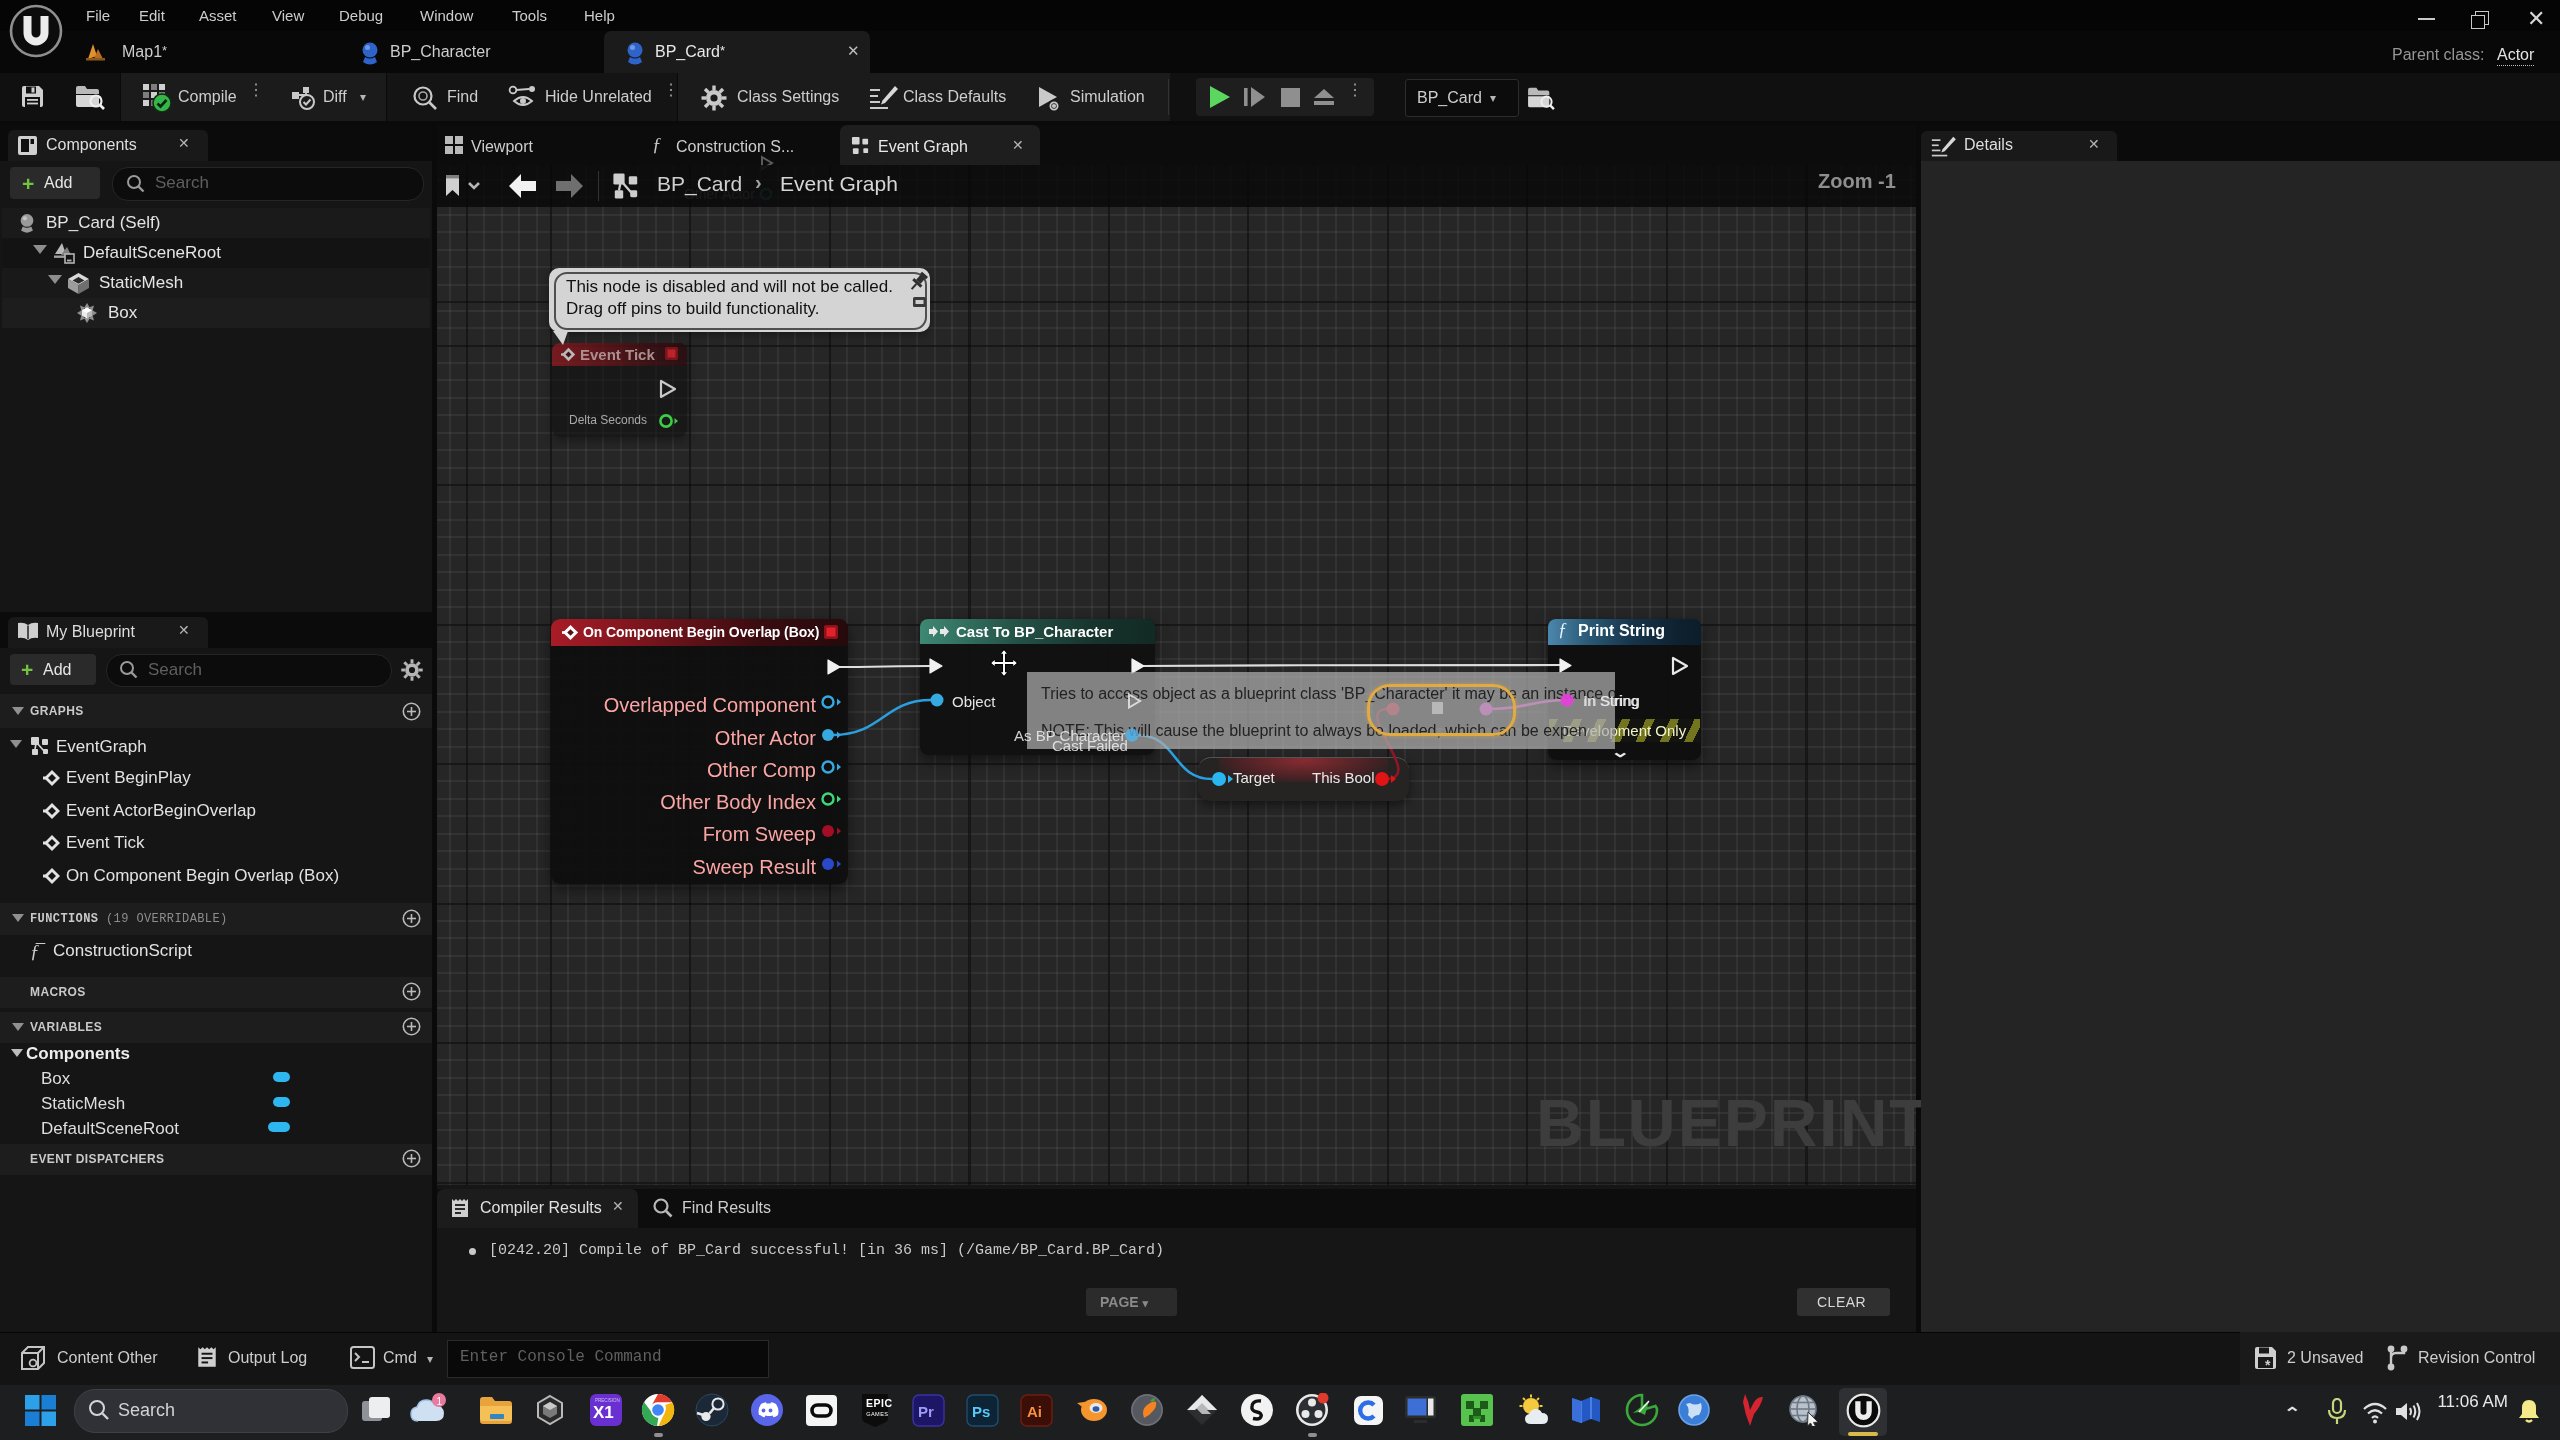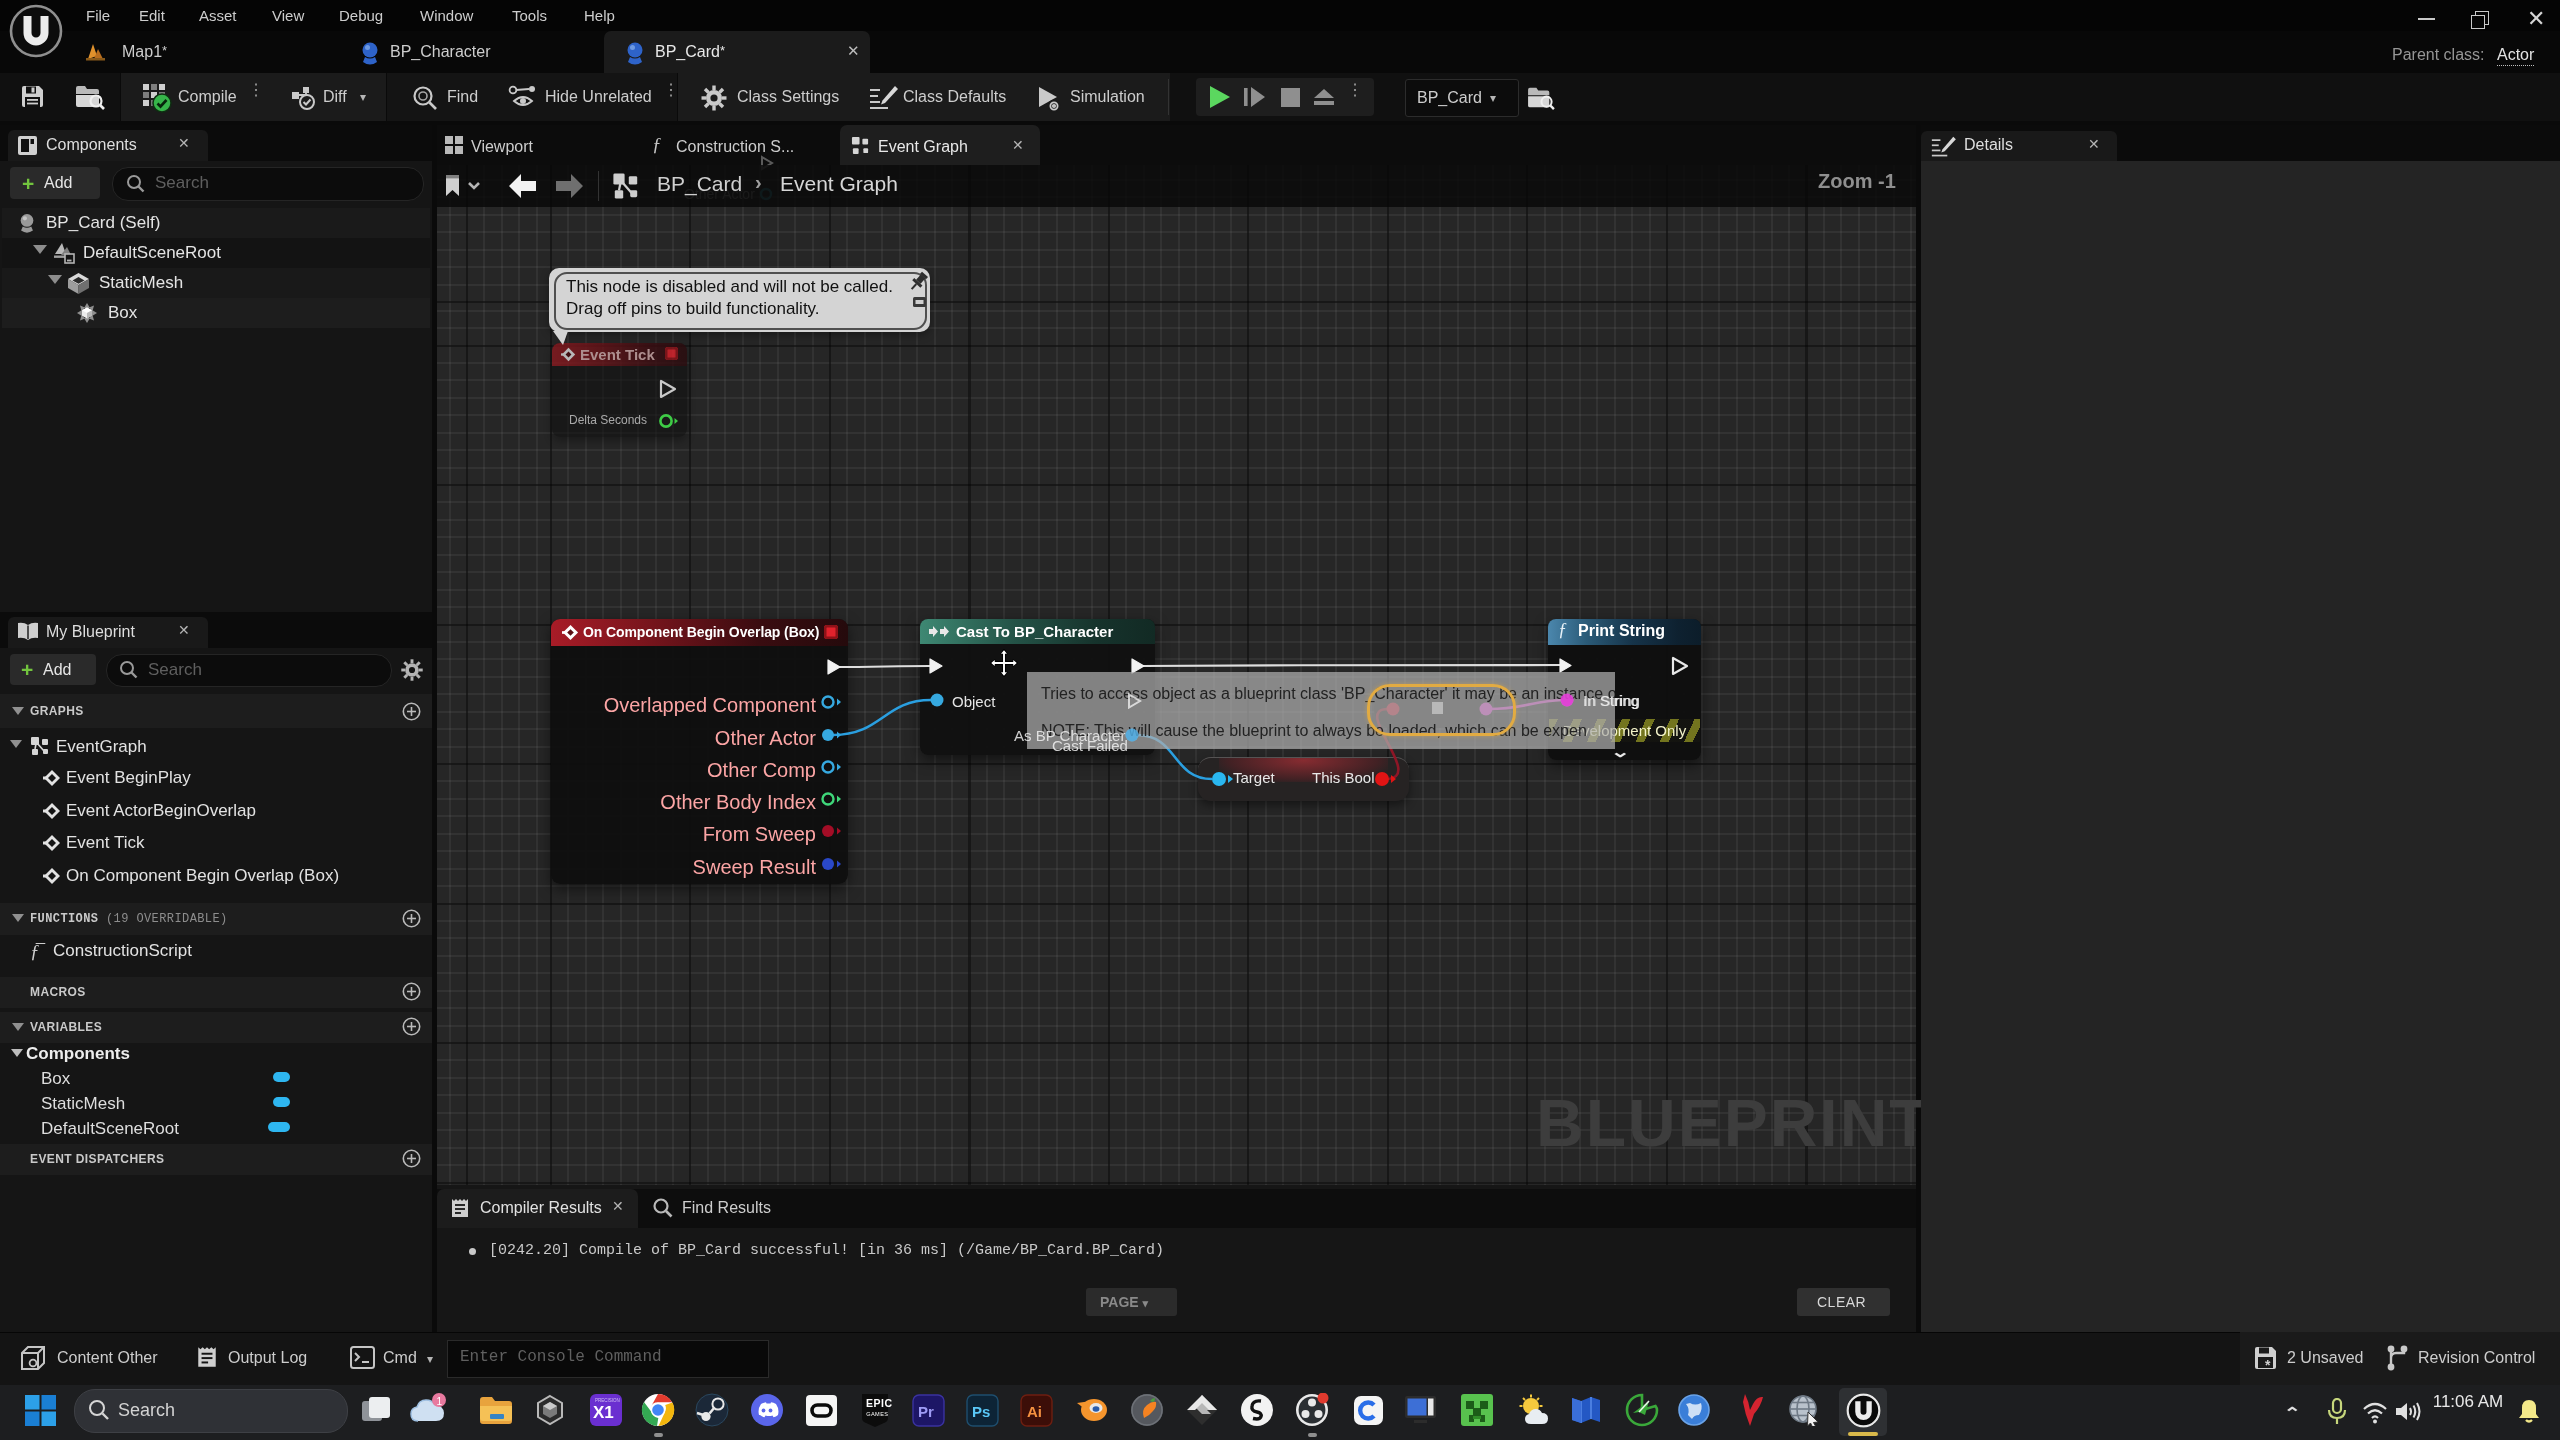--- a/index.html
+++ b/index.html
@@ -962,19 +962,19 @@
     <circle cx="13" cy="21.5" r="2" fill="#e0e0e0"></circle>
   </svg>
   <svg class="abs" style="left:2394px;top:1399px;" width="28" height="25" viewBox="0 0 28 25">
     <path d="M2 9 L7 9 L13 4 L13 21 L7 16 L2 16 Z" fill="#e0e0e0"></path>
     <g fill="none" stroke="#e0e0e0" stroke-width="2">
         <path d="M16 9 q2 3.5 0 7"></path>
         <path d="M19.5 6.5 q3.5 6 0 12"></path>
         <path d="M23 4 q5 8.5 0 17"></path>
       </g>
   </svg>
-  <div class="abs" style="left:2428px;top:1392px;width:80px;text-align:center;color:#e8e8e8;font-size:17px;">11:06 AM</div>
+  <div class="abs" style="left:2428px;top:1392px;width:80px;text-align:right;color:#e8e8e8;font-size:17px;">11:06 AM</div>
   <div class="abs" style="left:2418px;top:1414px;width:90px;text-align:right;color:#e8e8e8;font-size:17px;margin-top:38px;">12/2/2023</div>
   <svg class="abs" style="left:2516px;top:1398px;" width="26" height="27" viewBox="0 0 26 27">
     <path d="M13 2 q7 0 7 8 l0 6 3 4 L3 20 l3-4 0-6 q0-8 7-8 z" fill="#f3e88a"></path>
     <path d="M10 22 q3 3 6 0" stroke="#f3e88a" stroke-width="2.4" fill="none"></path>
   </svg>
 </div>
 
 </body></html>

